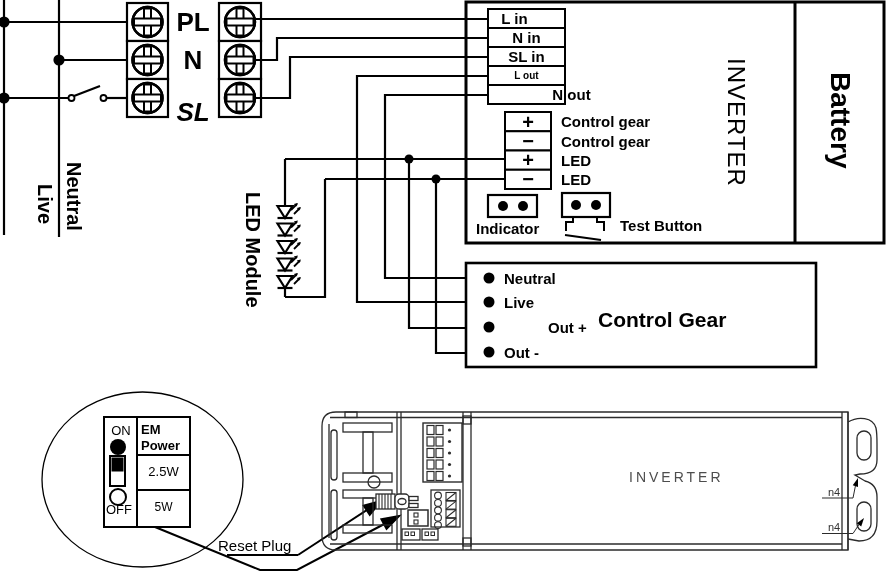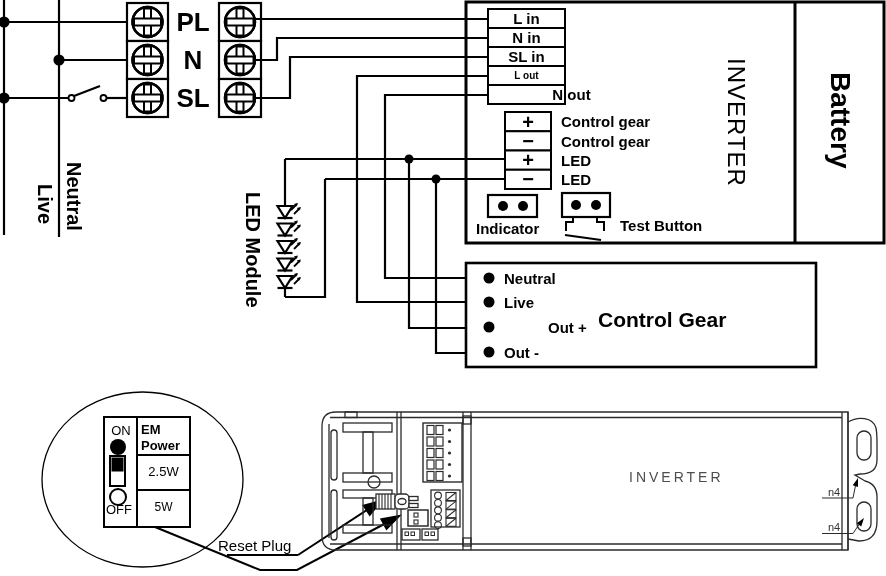--- a/index.html
+++ b/index.html
@@ -273,23 +273,23 @@
       <use href="#ah" transform="translate(864,518) rotate(-54) scale(0.5)" stroke="none"></use>
     </g>
   </g>
 </svg>
 
 <div class="t v b" style="left:35px;top:184px;font-size:20px;">Live</div>
 <div class="t v b" style="left:64px;top:162px;font-size:20px;">Neutral</div>
 
 <div class="t b c" style="left:170px;top:9px;width:46px;font-size:26px;">PL</div>
 <div class="t b c" style="left:170px;top:47px;width:46px;font-size:26px;">N</div>
-<div class="t b c" style="left:170px;top:85px;width:46px;font-size:26px;">SL</div>
-
-<div class="t b c" style="left:488px;top:9px;width:77px;font-size:15px;line-height:19px;">L in</div>
+<div class="t b c" style="left:170px;top:99px;width:46px;font-size:26px;font-style:italic;">SL</div>
+
+<div class="t b c" style="left:476px;top:9px;width:77px;font-size:15px;line-height:19px;">L in</div>
 <div class="t b c" style="left:488px;top:28px;width:77px;font-size:15px;line-height:19px;">N in</div>
 <div class="t b c" style="left:488px;top:47px;width:77px;font-size:15px;line-height:19px;">SL in</div>
 <div class="t b c" style="left:488px;top:66px;width:77px;font-size:10px;line-height:19px;">L out</div>
 <div class="t b c" style="left:488px;top:85px;width:77px;font-size:15px;line-height:19px;padding-left:45px;">N out</div>
 
 <div class="t b c" style="left:505px;top:112.5px;width:46px;font-size:20px;line-height:19px;">+</div>
 <div class="t b c" style="left:505px;top:131.75px;width:46px;font-size:20px;line-height:19px;">−</div>
 <div class="t b c" style="left:505px;top:151px;width:46px;font-size:20px;line-height:19px;">+</div>
 <div class="t b c" style="left:505px;top:170.25px;width:46px;font-size:20px;line-height:19px;">−</div>
 

